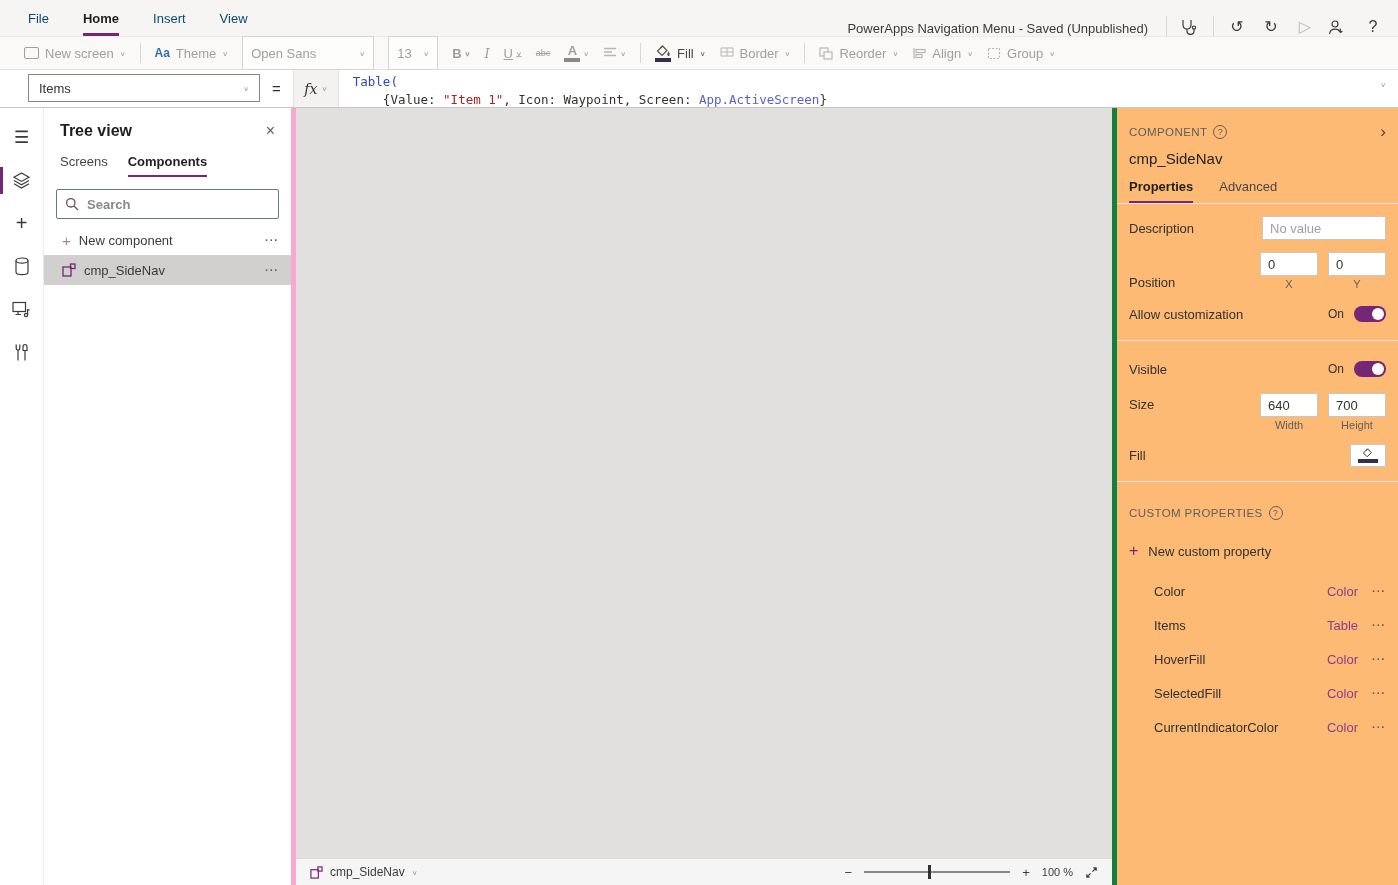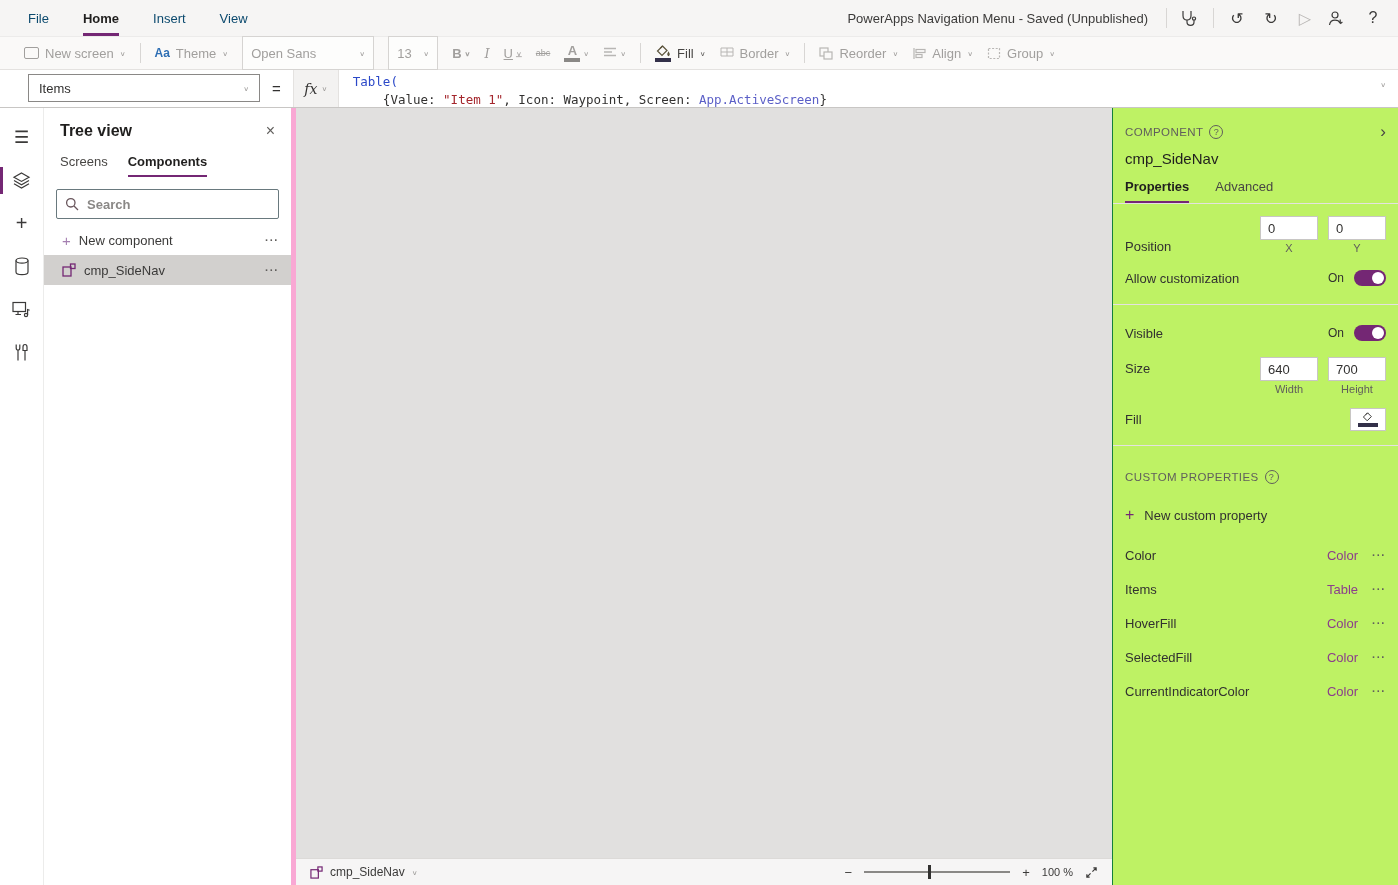--- a/index.html
+++ b/index.html
@@ -4,21 +4,21 @@
 <style>
   * { box-sizing: border-box; margin: 0; padding: 0; }
   html,body { width:1398px; height:885px; overflow:hidden;
     font-family:"Liberation Sans", sans-serif; font-size:13px; color:#323130; background:#fff; }
 
   
   .titlebar { height:36px; background:#f6f5f4; display:flex; align-items:center; position:relative; }
   .menus { display:flex; align-items:center; padding-left:28px; height:100%; }
   .menu-item { margin-right:34px; color:#0c4a6e; cursor:default; height:100%; display:flex; align-items:center; border-bottom:3px solid transparent; padding-top:3px; }
   .menu-item.active { font-weight:bold; color:#201f1e; border-bottom:3px solid #742774; }
-  .titlebar-right { position:absolute; right:14px; top:0; height:100%; display:flex; align-items:center; gap:12px; }
+  .titlebar-right { position:absolute; right:14px; top:0; height:100%; display:flex; align-items:flex-end; gap:12px; }
   .doc-title { color:#3b3a39; margin-right:6px; }
   .tb-icon { font-size:16px; color:#3b3a39; width:22px; text-align:center; }
   .tb-icon.disabled { color:#b8b6b4; }
   .vdiv { width:1px; height:20px; background:#d8d6d4; }
 
   
   .toolbar { height:34px; background:#faf9f8; border-top:1px solid #ecebea; border-bottom:1px solid #e4e2e0; display:flex; align-items:center; padding-left:24px; gap:14px; }
   .tool { display:flex; align-items:center; gap:6px; color:#a19f9d; }
   .tool.enabled { color:#484644; }
   .chev { font-size:8px; color:#a19f9d; transform:scaleY(.8); }
@@ -78,21 +78,21 @@
   .msg-or { color:#8d8d99; }
 
   .statusbar { position:absolute; left:0; right:0; bottom:0; height:27px; background:#f6f5f5; border-top:1px solid #dcdad8; display:flex; align-items:center; padding:0 14px; }
   .status-left { display:flex; align-items:center; gap:7px; color:#3b3a39; font-size:12px; }
   .zoom-controls { margin-left:auto; display:flex; align-items:center; gap:12px; color:#3b3a39; }
   .zoom-track { width:146px; height:2px; background:#8a8886; position:relative; }
   .zoom-handle { position:absolute; left:44%; top:-6px; width:3px; height:14px; background:#323130; }
   .zoom-pct { font-size:11px; color:#3b3a39; }
 
   
-  .rpanel { width:286px; background:#bef264; border-left:1px solid #15803d; padding:0; overflow:hidden; position:relative; }
+  .rpanel { width:286px; background:#fdba74; border-left:5px solid #15803d; padding:0; overflow:hidden; position:relative; }
   .rp-inner { padding:0 12px; }
   .rp-head { display:flex; align-items:center; justify-content:space-between; padding-top:14px; }
   .rp-kicker { font-size:11.5px; letter-spacing:.4px; color:#605e5c; display:flex; align-items:center; gap:6px; }
   .qmark { width:14px; height:14px; border:1px solid #605e5c; border-radius:50%; font-size:9px; display:inline-flex; align-items:center; justify-content:center; color:#605e5c; }
   .rp-expand { font-size:17px; color:#484644; }
   .rp-name { font-size:15px; color:#201f1e; margin-top:8px; }
   .rp-tabs { display:flex; gap:26px; margin-top:12px; }
   .rp-tab { padding-bottom:7px; color:#484644; border-bottom:2px solid transparent; }
   .rp-tab.active { font-weight:bold; color:#201f1e; border-bottom:2px solid #742774; }
   .rp-sep { border:none; border-top:1px solid #e4e2e0; margin:0 -12px; }
@@ -395,20 +395,24 @@
         <span class="rp-expand">›</span>
       </div>
       <div class="rp-name">cmp_SideNav</div>
       <div class="rp-tabs">
         <div class="rp-tab active">Properties</div>
         <div class="rp-tab">Advanced</div>
       </div>
     </div>
     <hr class="rp-sep" style="margin:0;">
     <div class="rp-inner">
+      <div class="prop-row">
+        <span class="prop-label">Description</span>
+        <input class="inp wide" placeholder="No value" style="">
+      </div>
       <div class="prop-row" style="align-items:flex-end;">
         <span class="prop-label" style="margin-top:4px;">Position</span>
         <span class="pair">
           <span class="col">
             <input class="inp half" value="0" style="">
             <span class="under-label">X</span>
           </span>
           <span class="col">
             <input class="inp half" value="0" style="">
             <span class="under-label">Y</span>
@@ -459,21 +463,21 @@
     <hr class="rp-sep">
     <div class="rp-inner">
       <div class="cp-header">
         <span>CUSTOM PROPERTIES</span>
         <span class="qmark">?</span>
       </div>
       <div class="new-cp">
         <span class="plus">+</span>
         <span>New custom property</span>
       </div>
-      <div style="margin-top:14px;">
+      <div style="margin-top:14px;margin-left:25px;">
         <div class="cp-row">
           <span class="prop-label">Color</span>
           <span class="right">
             <span class="cp-type">Color</span>
             <span class="dots">···</span>
           </span>
         </div>
         <div class="cp-row">
           <span class="prop-label">Items</span>
           <span class="right">

